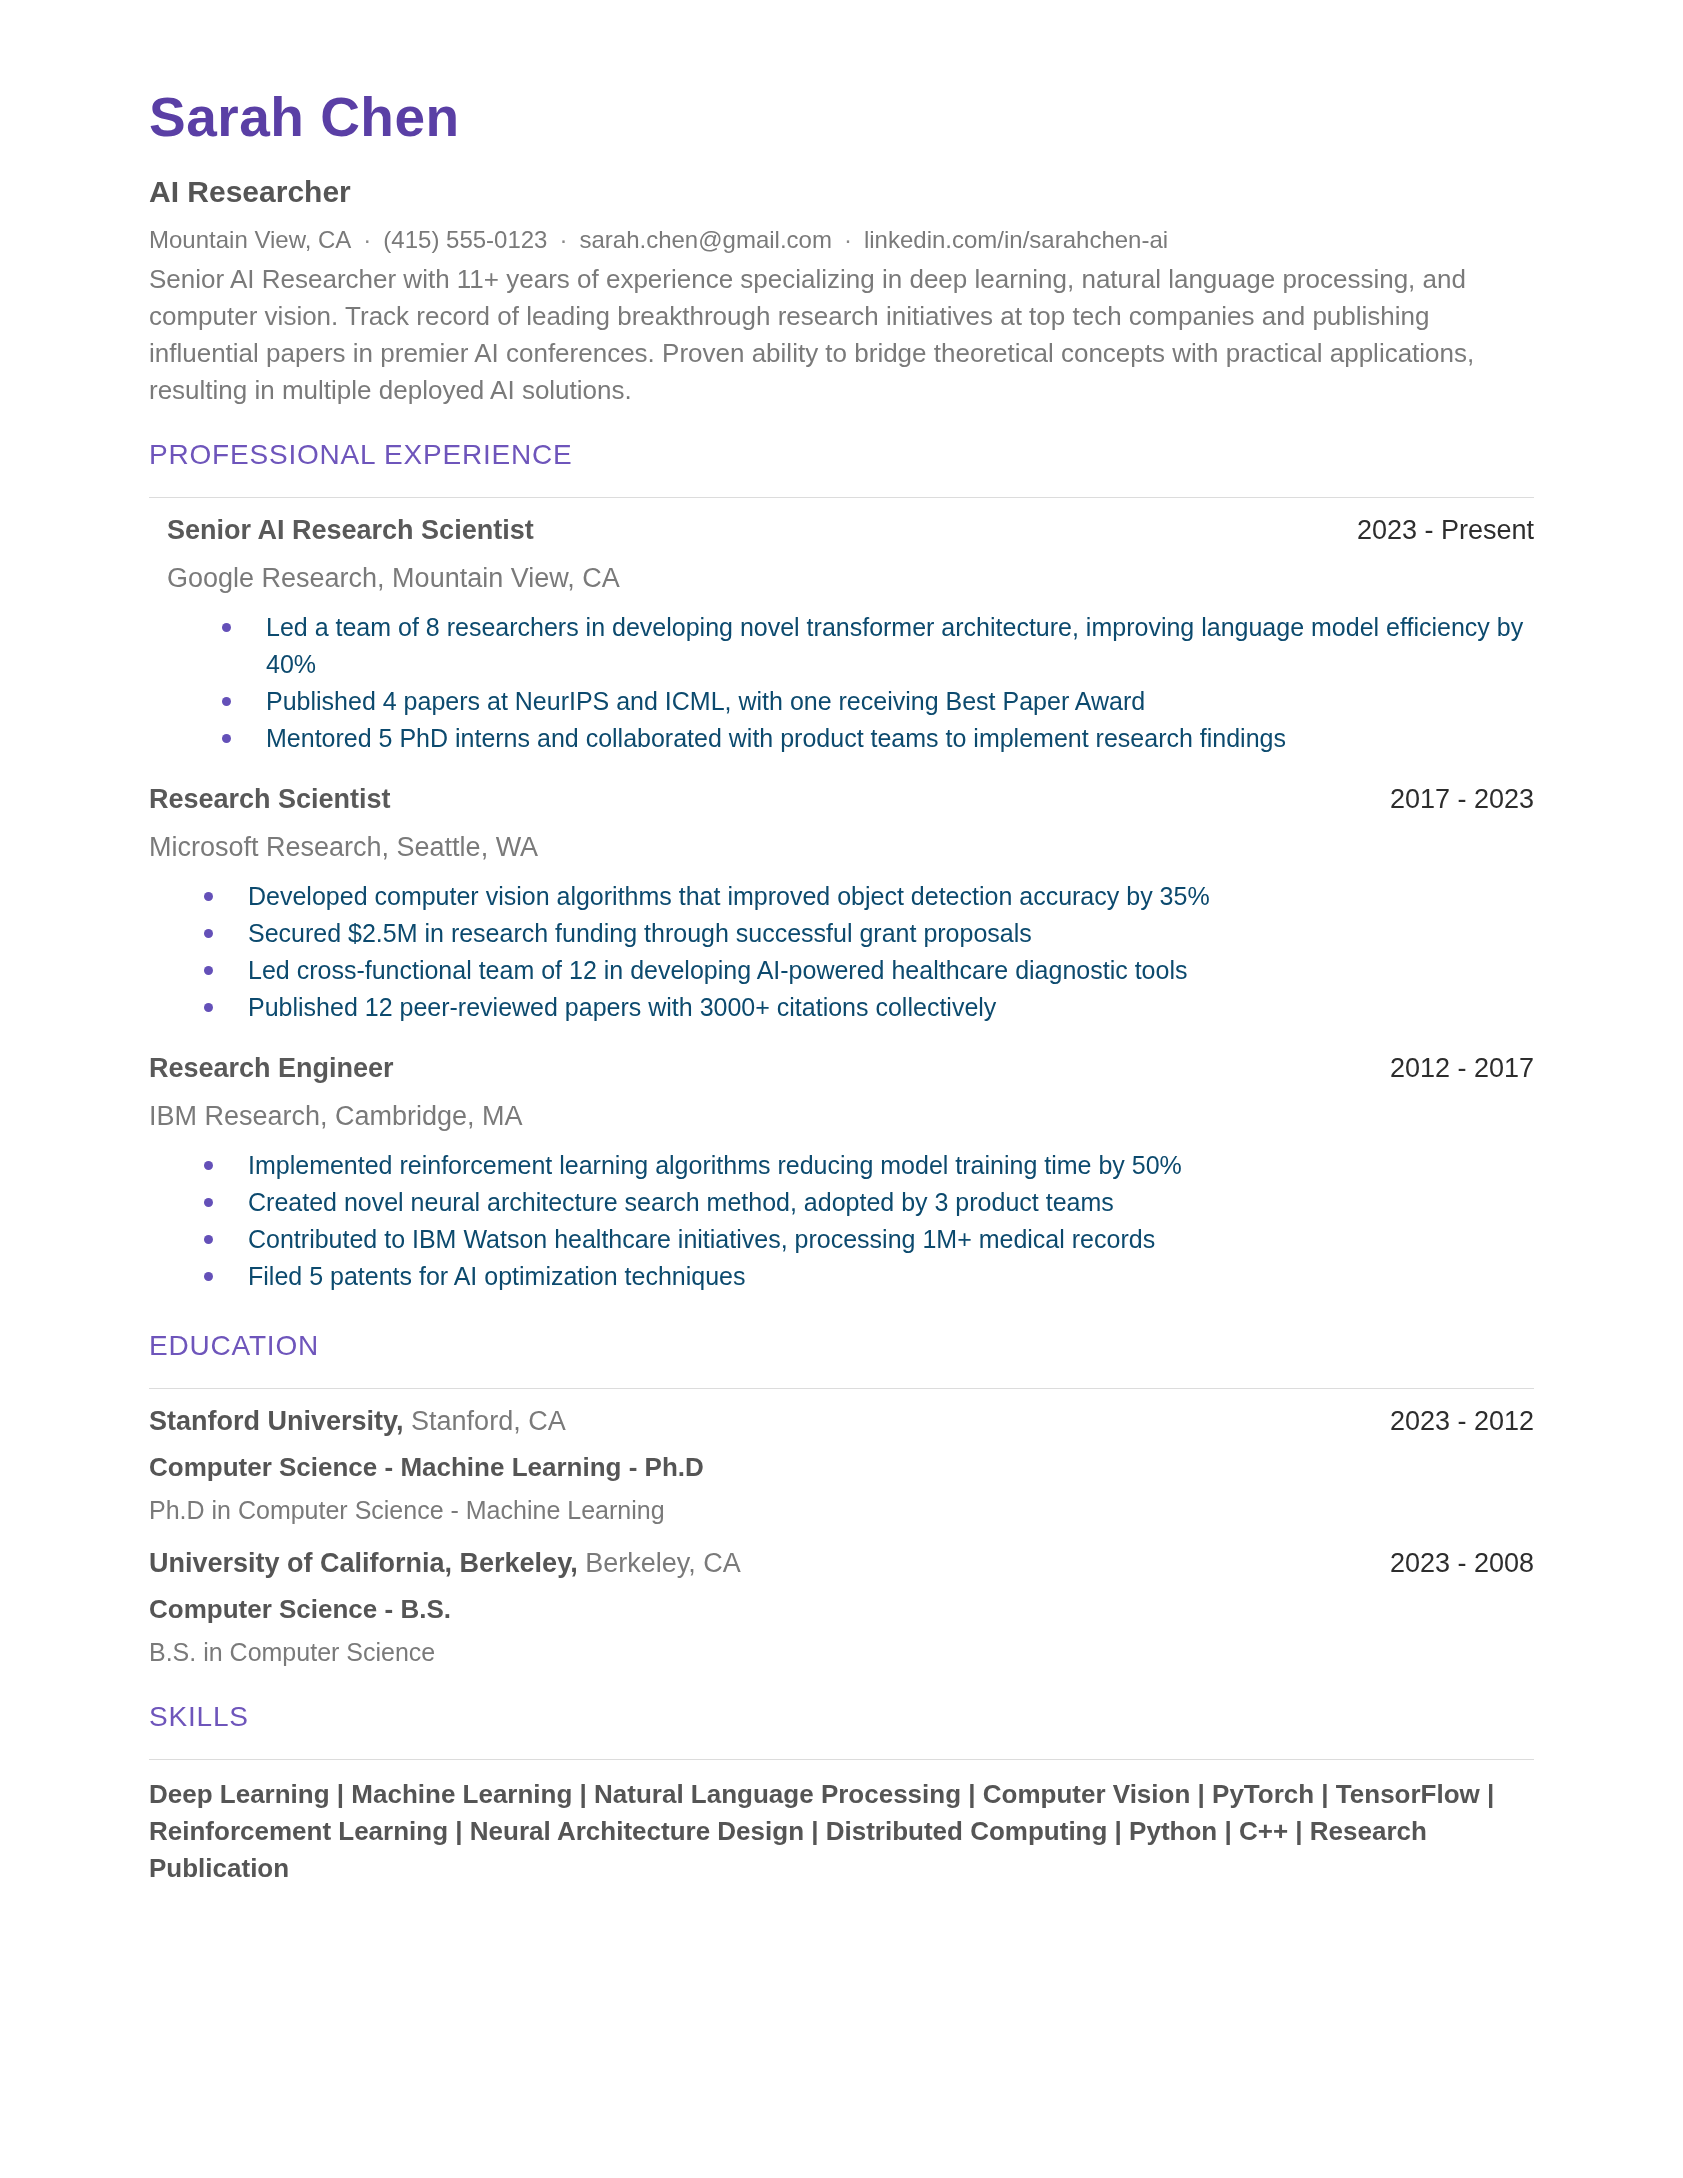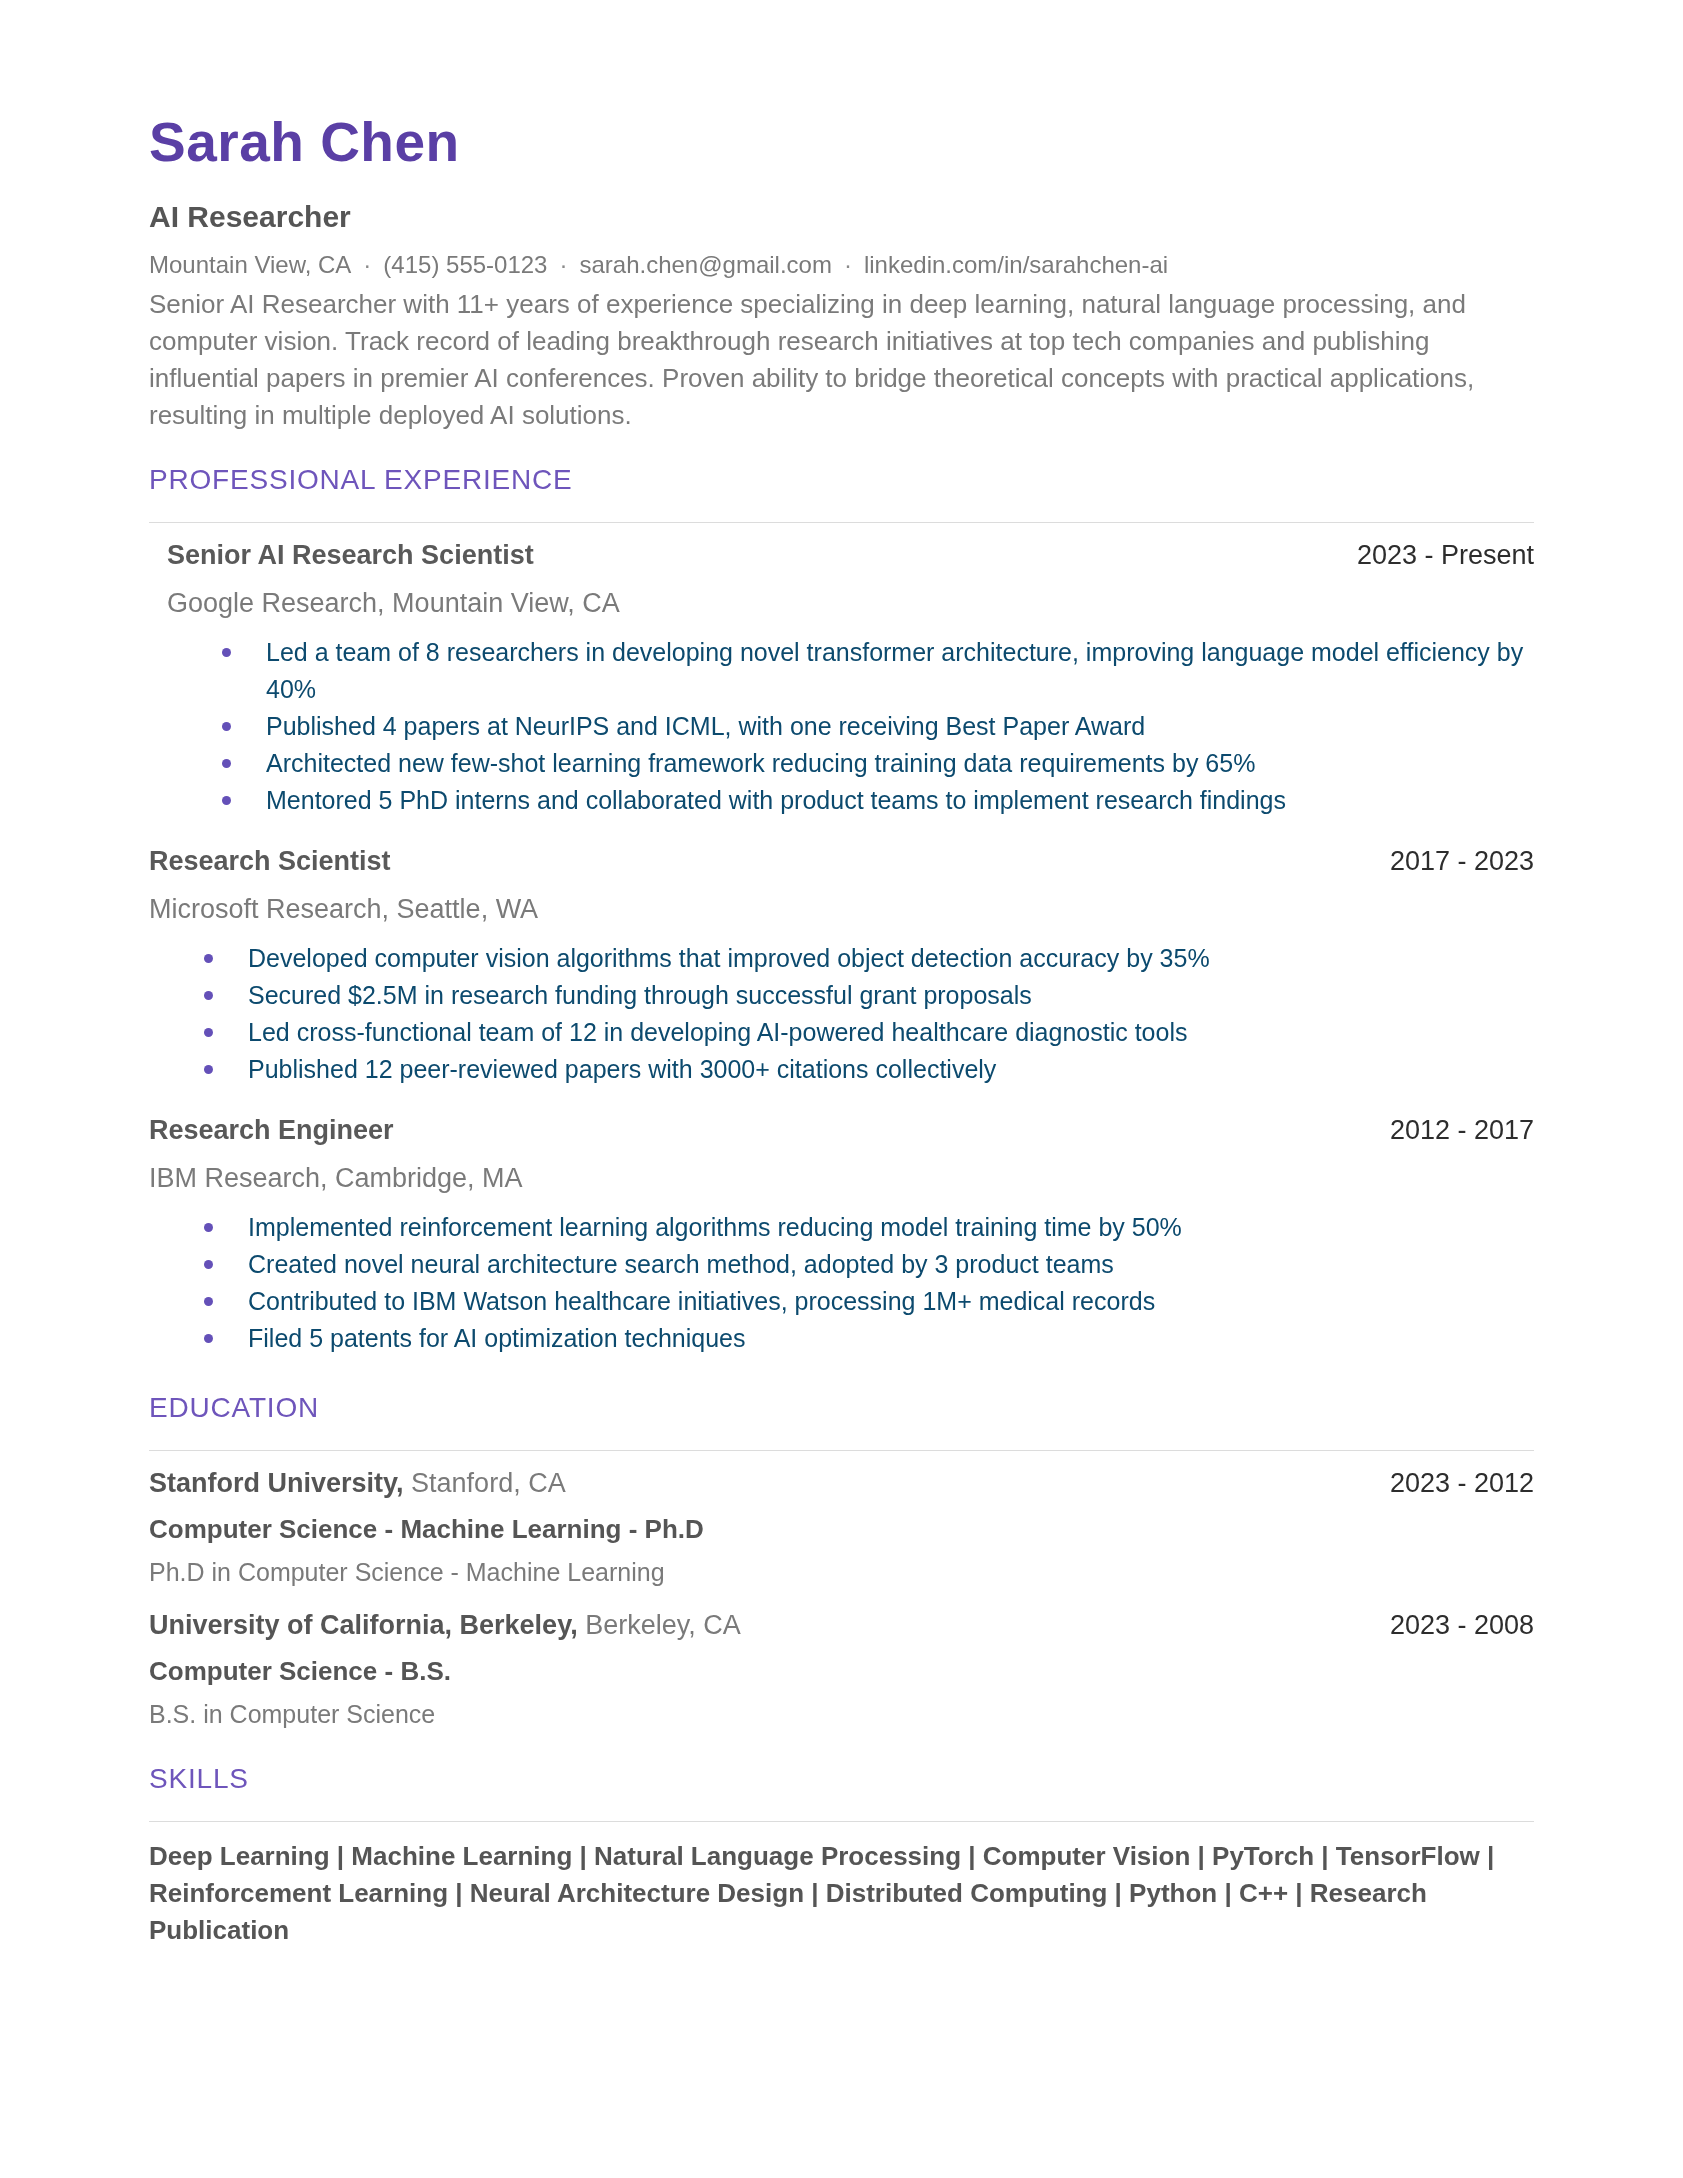--- a/index.html
+++ b/index.html
@@ -4,21 +4,21 @@
 <style>
   * { margin: 0; padding: 0; box-sizing: border-box; }
   html, body { background: #ffffff; }
   body { font-family: "Liberation Sans", sans-serif; }
 
   .page {
     position: relative;
     width: 1683px;
     height: 2178px;
     background: #ffffff;
-    padding: 112px 149px 0 149px;
+    padding: 87px 149px 0 149px;
     overflow: hidden;
   }
 
   
   .name {
     font-size: 55px;
     font-weight: 700;
     color: #5a3fa5;
     line-height: 1.1;
     letter-spacing: 0.5px;
@@ -174,21 +174,20 @@
 
     <div class="job first">
       <div class="row-split">
         <span class="job-title">Senior AI Research Scientist</span>
         <span class="job-dates">2023 - Present</span>
       </div>
       <div class="job-company">Google Research, Mountain View, CA</div>
       <ul class="bullets">
         <li>Led a team of 8 researchers in developing novel transformer architecture, improving language model efficiency by 40%</li>
         <li>Published 4 papers at NeurIPS and ICML, with one receiving Best Paper Award</li>
-        <li>Architected new few-shot learning framework reducing training data requirements by 65%</li>
         <li>Mentored 5 PhD interns and collaborated with product teams to implement research findings</li>
       </ul>
     </div>
 
     <div class="job">
       <div class="row-split">
         <span class="job-title">Research Scientist</span>
         <span class="job-dates">2017 - 2023</span>
       </div>
       <div class="job-company">Microsoft Research, Seattle, WA</div>

